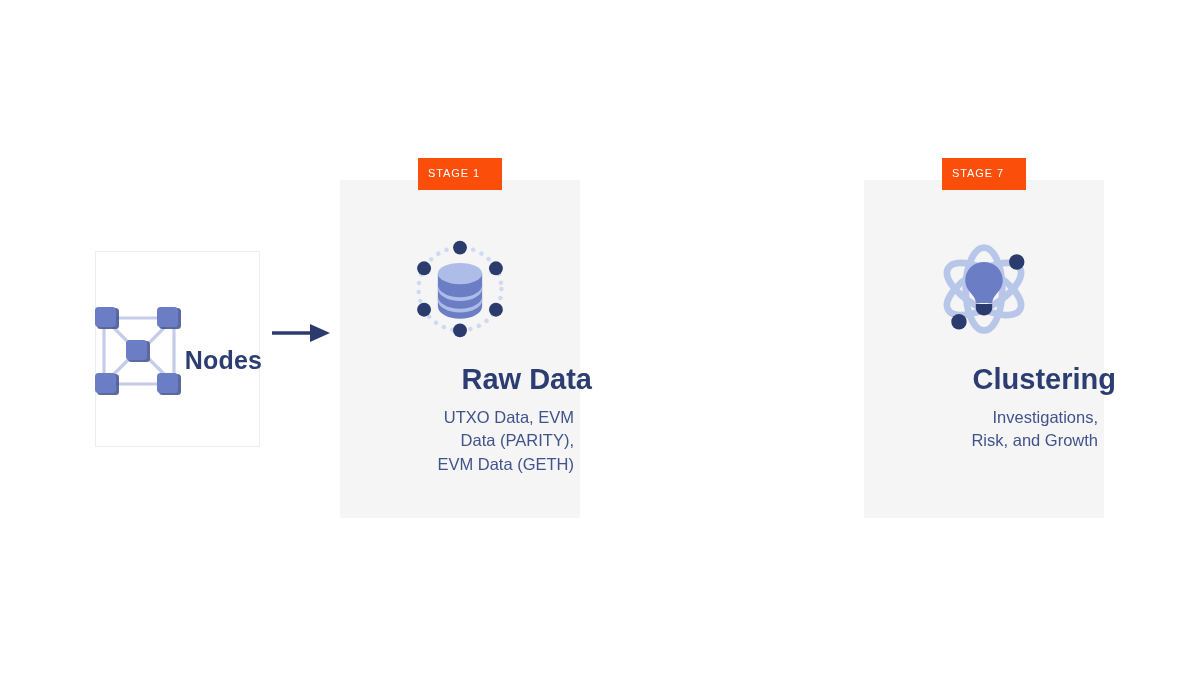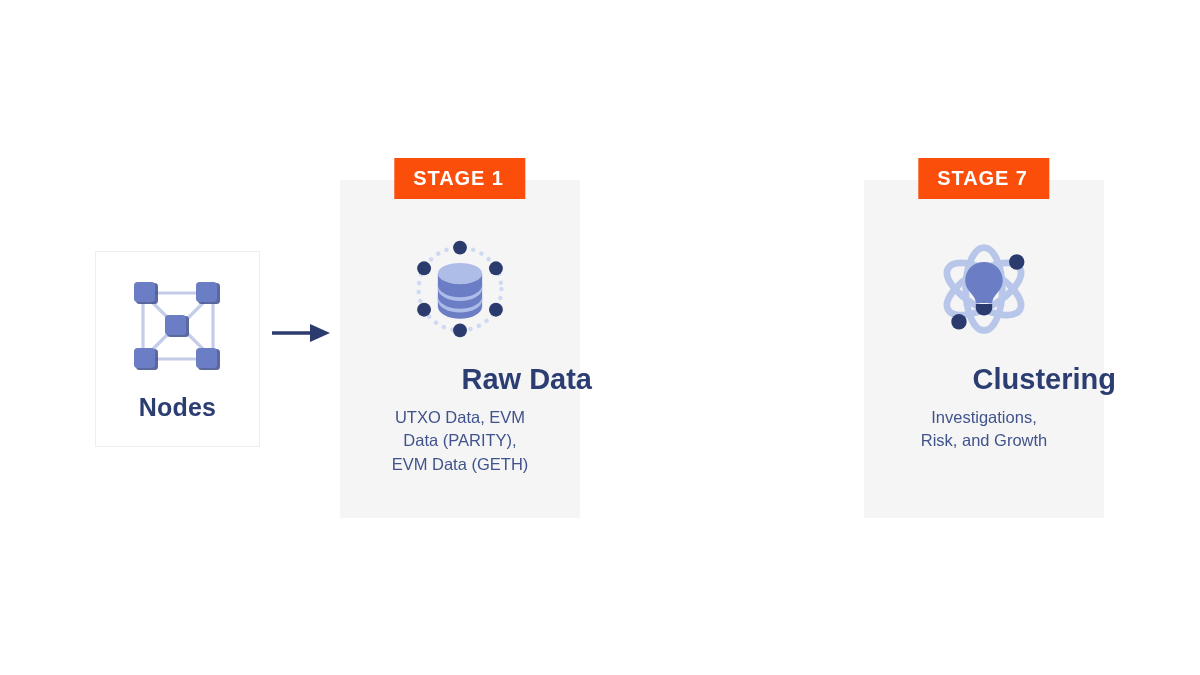--- a/index.html
+++ b/index.html
@@ -20,21 +20,21 @@
   
   .nodes-box {
     position: absolute;
     left: 95px;
     top: 251px;
     width: 165px;
     height: 196px;
     background: #ffffff;
     border: 1px solid #eceef1;
     display: flex;
-    flex-direction: column;
+    flex-direction: row;
     align-items: center;
     justify-content: center;
   }
   .nodes-icon {
     width: 92px;
     height: 90px;
     margin-top: 4px;
   }
   .nodes-label {
     margin-top: 22px;
@@ -65,24 +65,24 @@
   .panel-2 { left: 602px; }
   .panel-3 { left: 864px; }
 
   .badge {
     position: absolute;
     top: -22px;
     left: 50%;
     transform: translateX(-50%);
     background: #fb4e0b;
     color: #ffffff;
-    font-size: 20px;
-    font-weight: bold;
+    font-size: 11px;
+    font-weight: normal;
     letter-spacing: 0.9px;
-    padding: 10px 22px 11px 19px;
+    padding: 10px 22px 11px 10px;
     white-space: nowrap;
     line-height: 1;
   }
 
   .panel-icon {
     position: absolute;
     top: 55px;
     left: 0;
     width: 100%;
     height: 108px;
@@ -101,21 +101,21 @@
     font-weight: bold;
     color: #2c3d72;
     line-height: 1.1;
   }
 
   .panel-desc {
     position: absolute;
     top: 226px;
     left: 6px;
     width: 228px;
-    text-align: center;
+    text-align: right;
     font-size: 16.5px;
     color: #41538c;
     line-height: 1.42;
     white-space: pre-line;
   }
 </style>
 </head>
 <body>
 
 <div id="stage">

